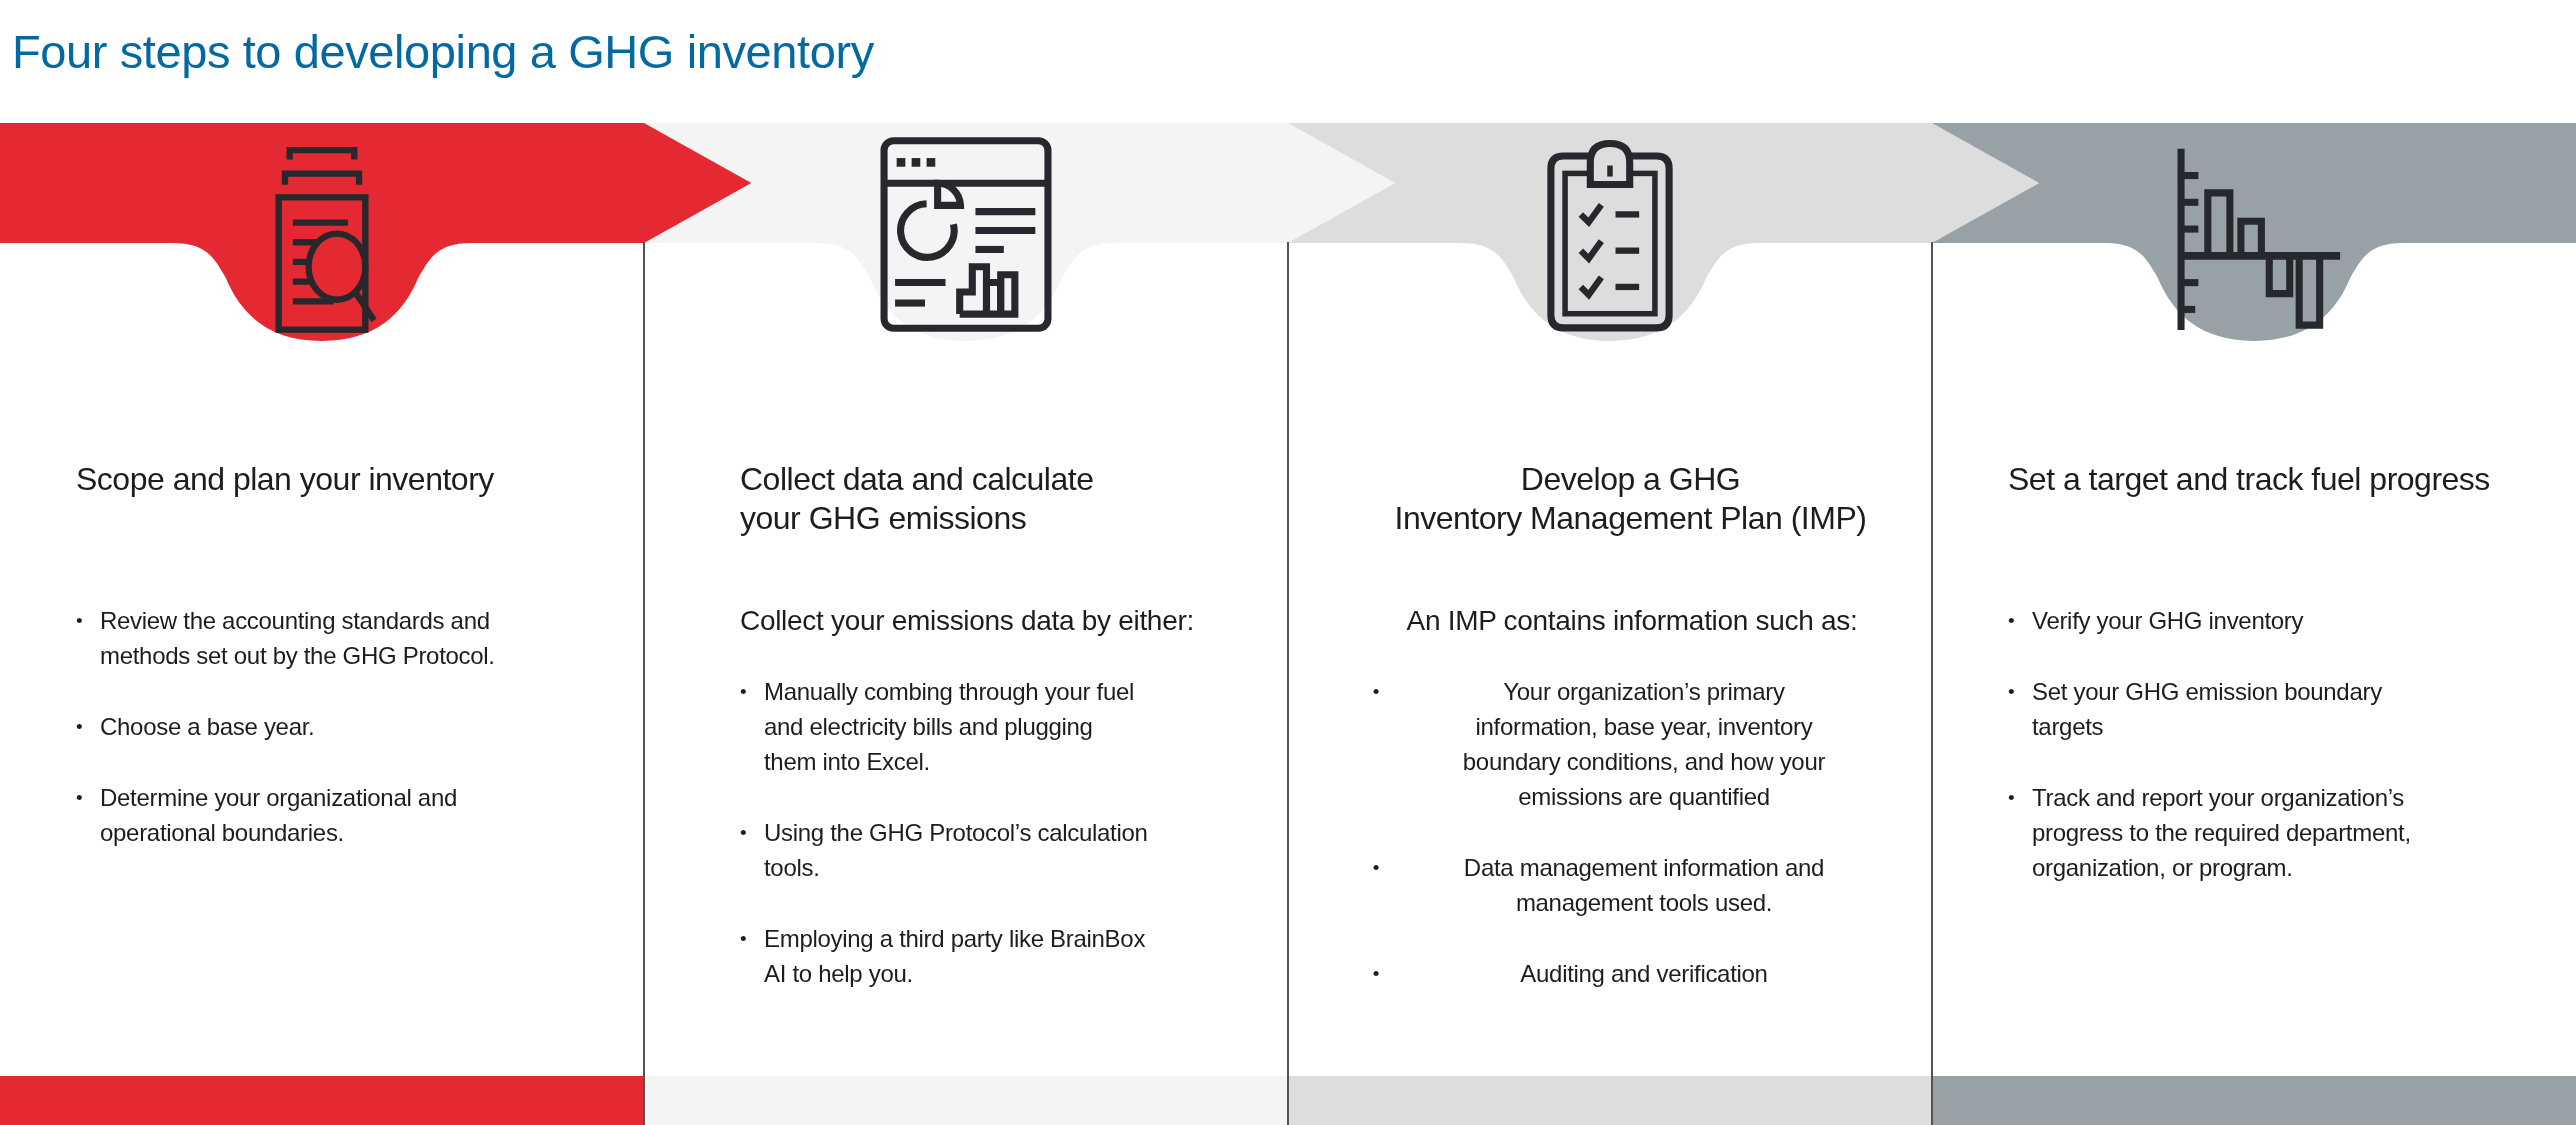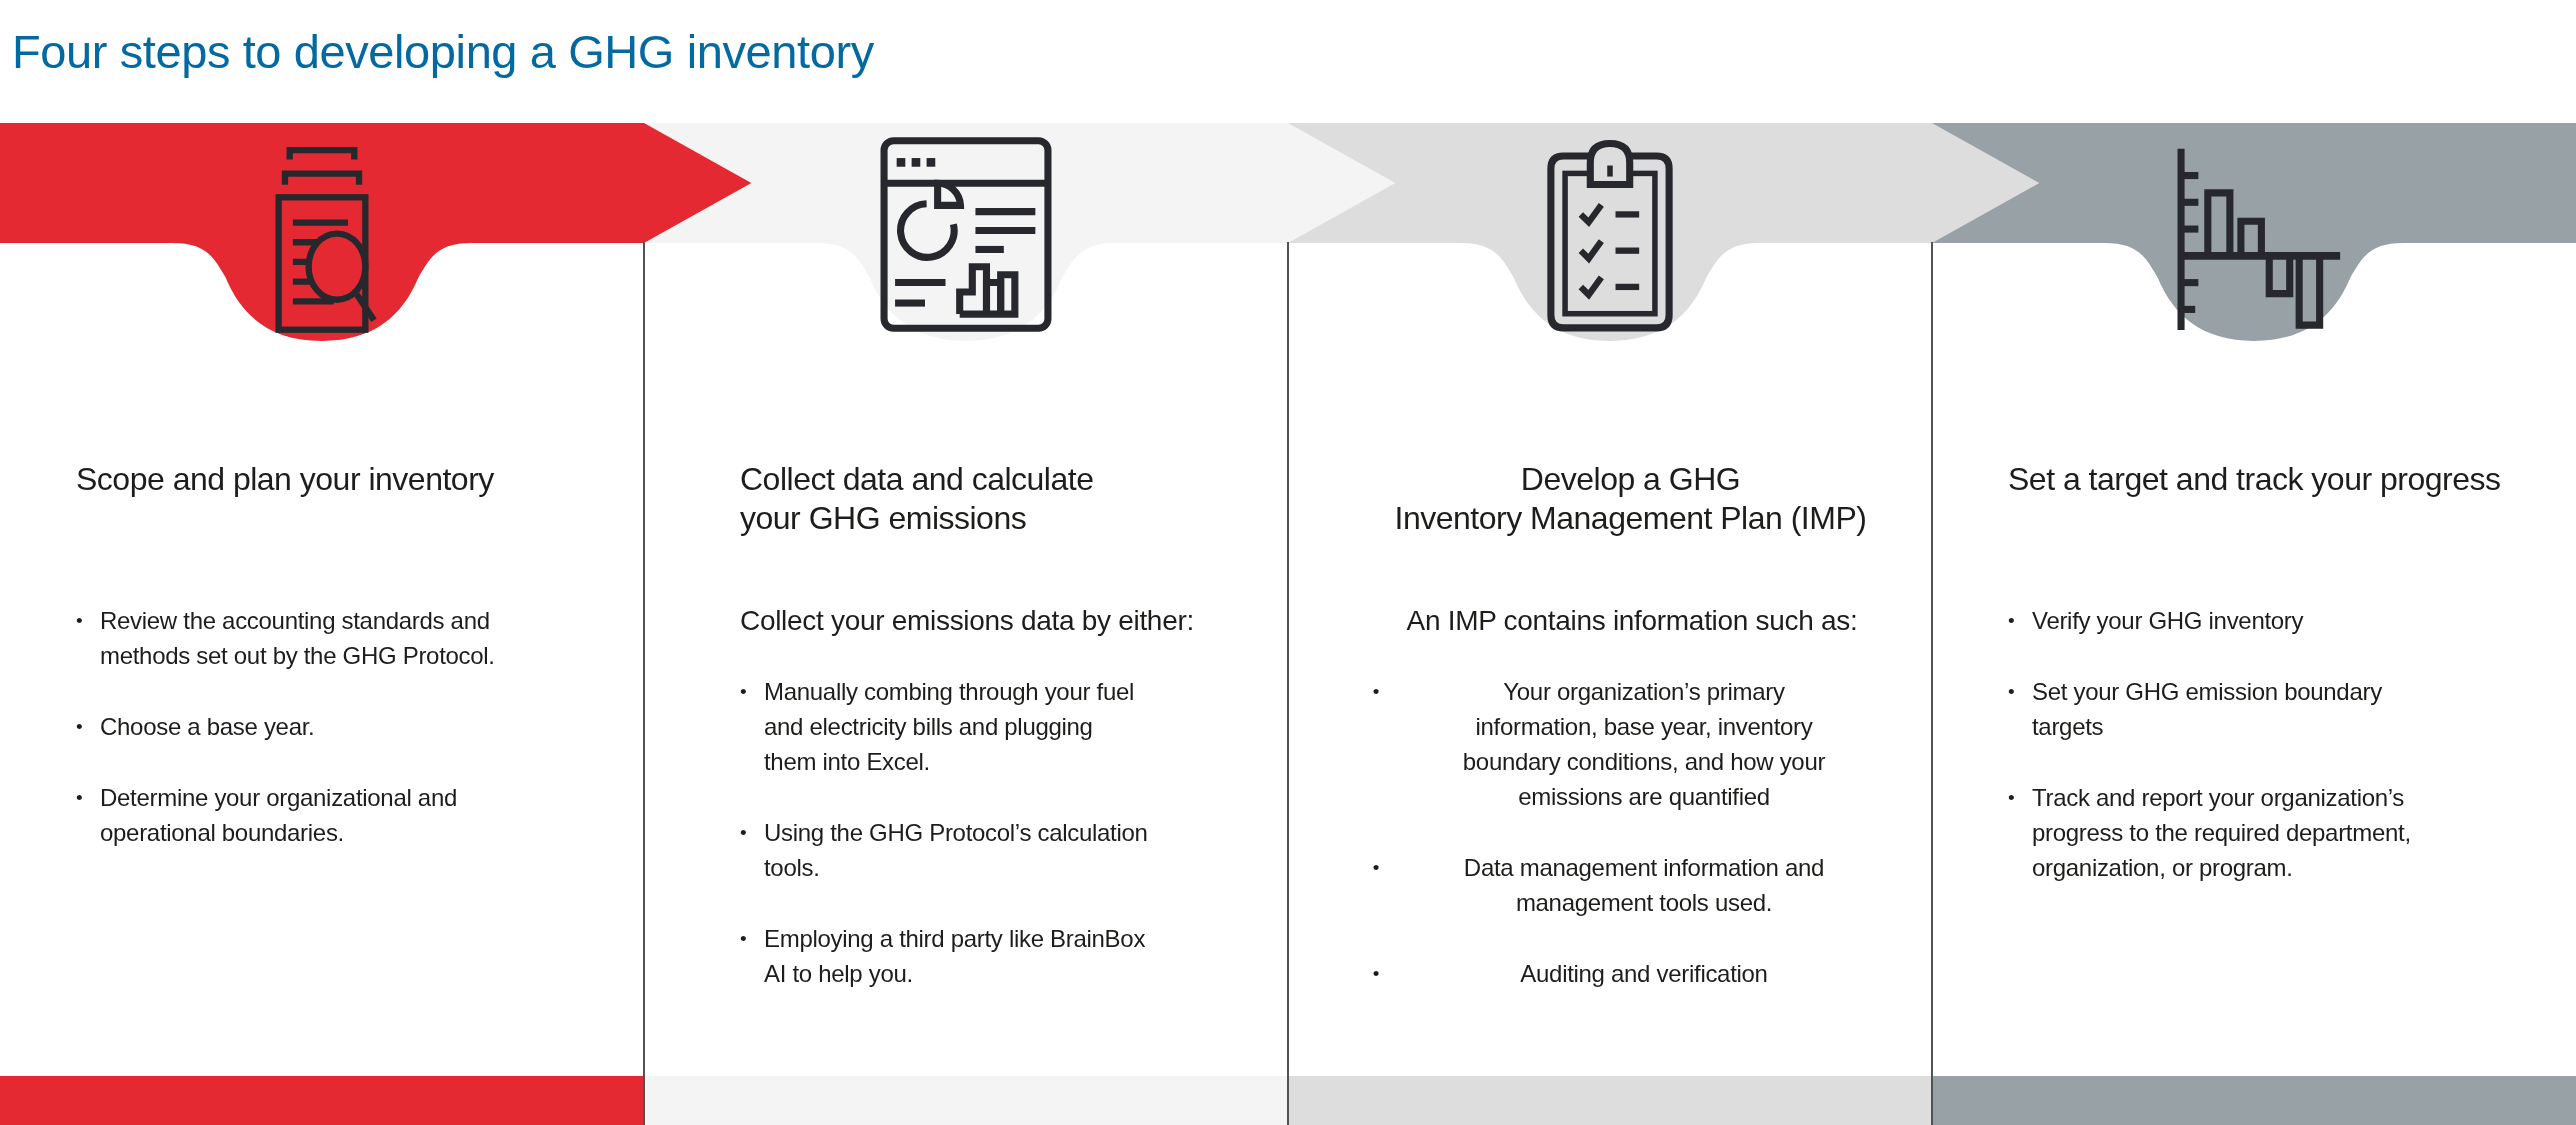--- a/index.html
+++ b/index.html
@@ -204,21 +204,21 @@
     </div>
     <div class="bullet">
       <span class="dot">•</span>
       <p class="btext">Auditing and verification</p>
     </div>
   </div>
 </div>
 
 <div class="col" style="left:1932px;">
   <div class="text-area">
-    <h2 class="step-heading">Set a target and track your progress</h2>
+    <h2 class="step-heading">Set a target and track fuel progress</h2>
   </div>
   <div class="body-area">
     <div class="bullet">
       <span class="dot">•</span>
       <p class="btext">Verify your GHG inventory</p>
     </div>
     <div class="bullet">
       <span class="dot">•</span>
       <p class="btext">Set your GHG emission boundary
 targets</p>

